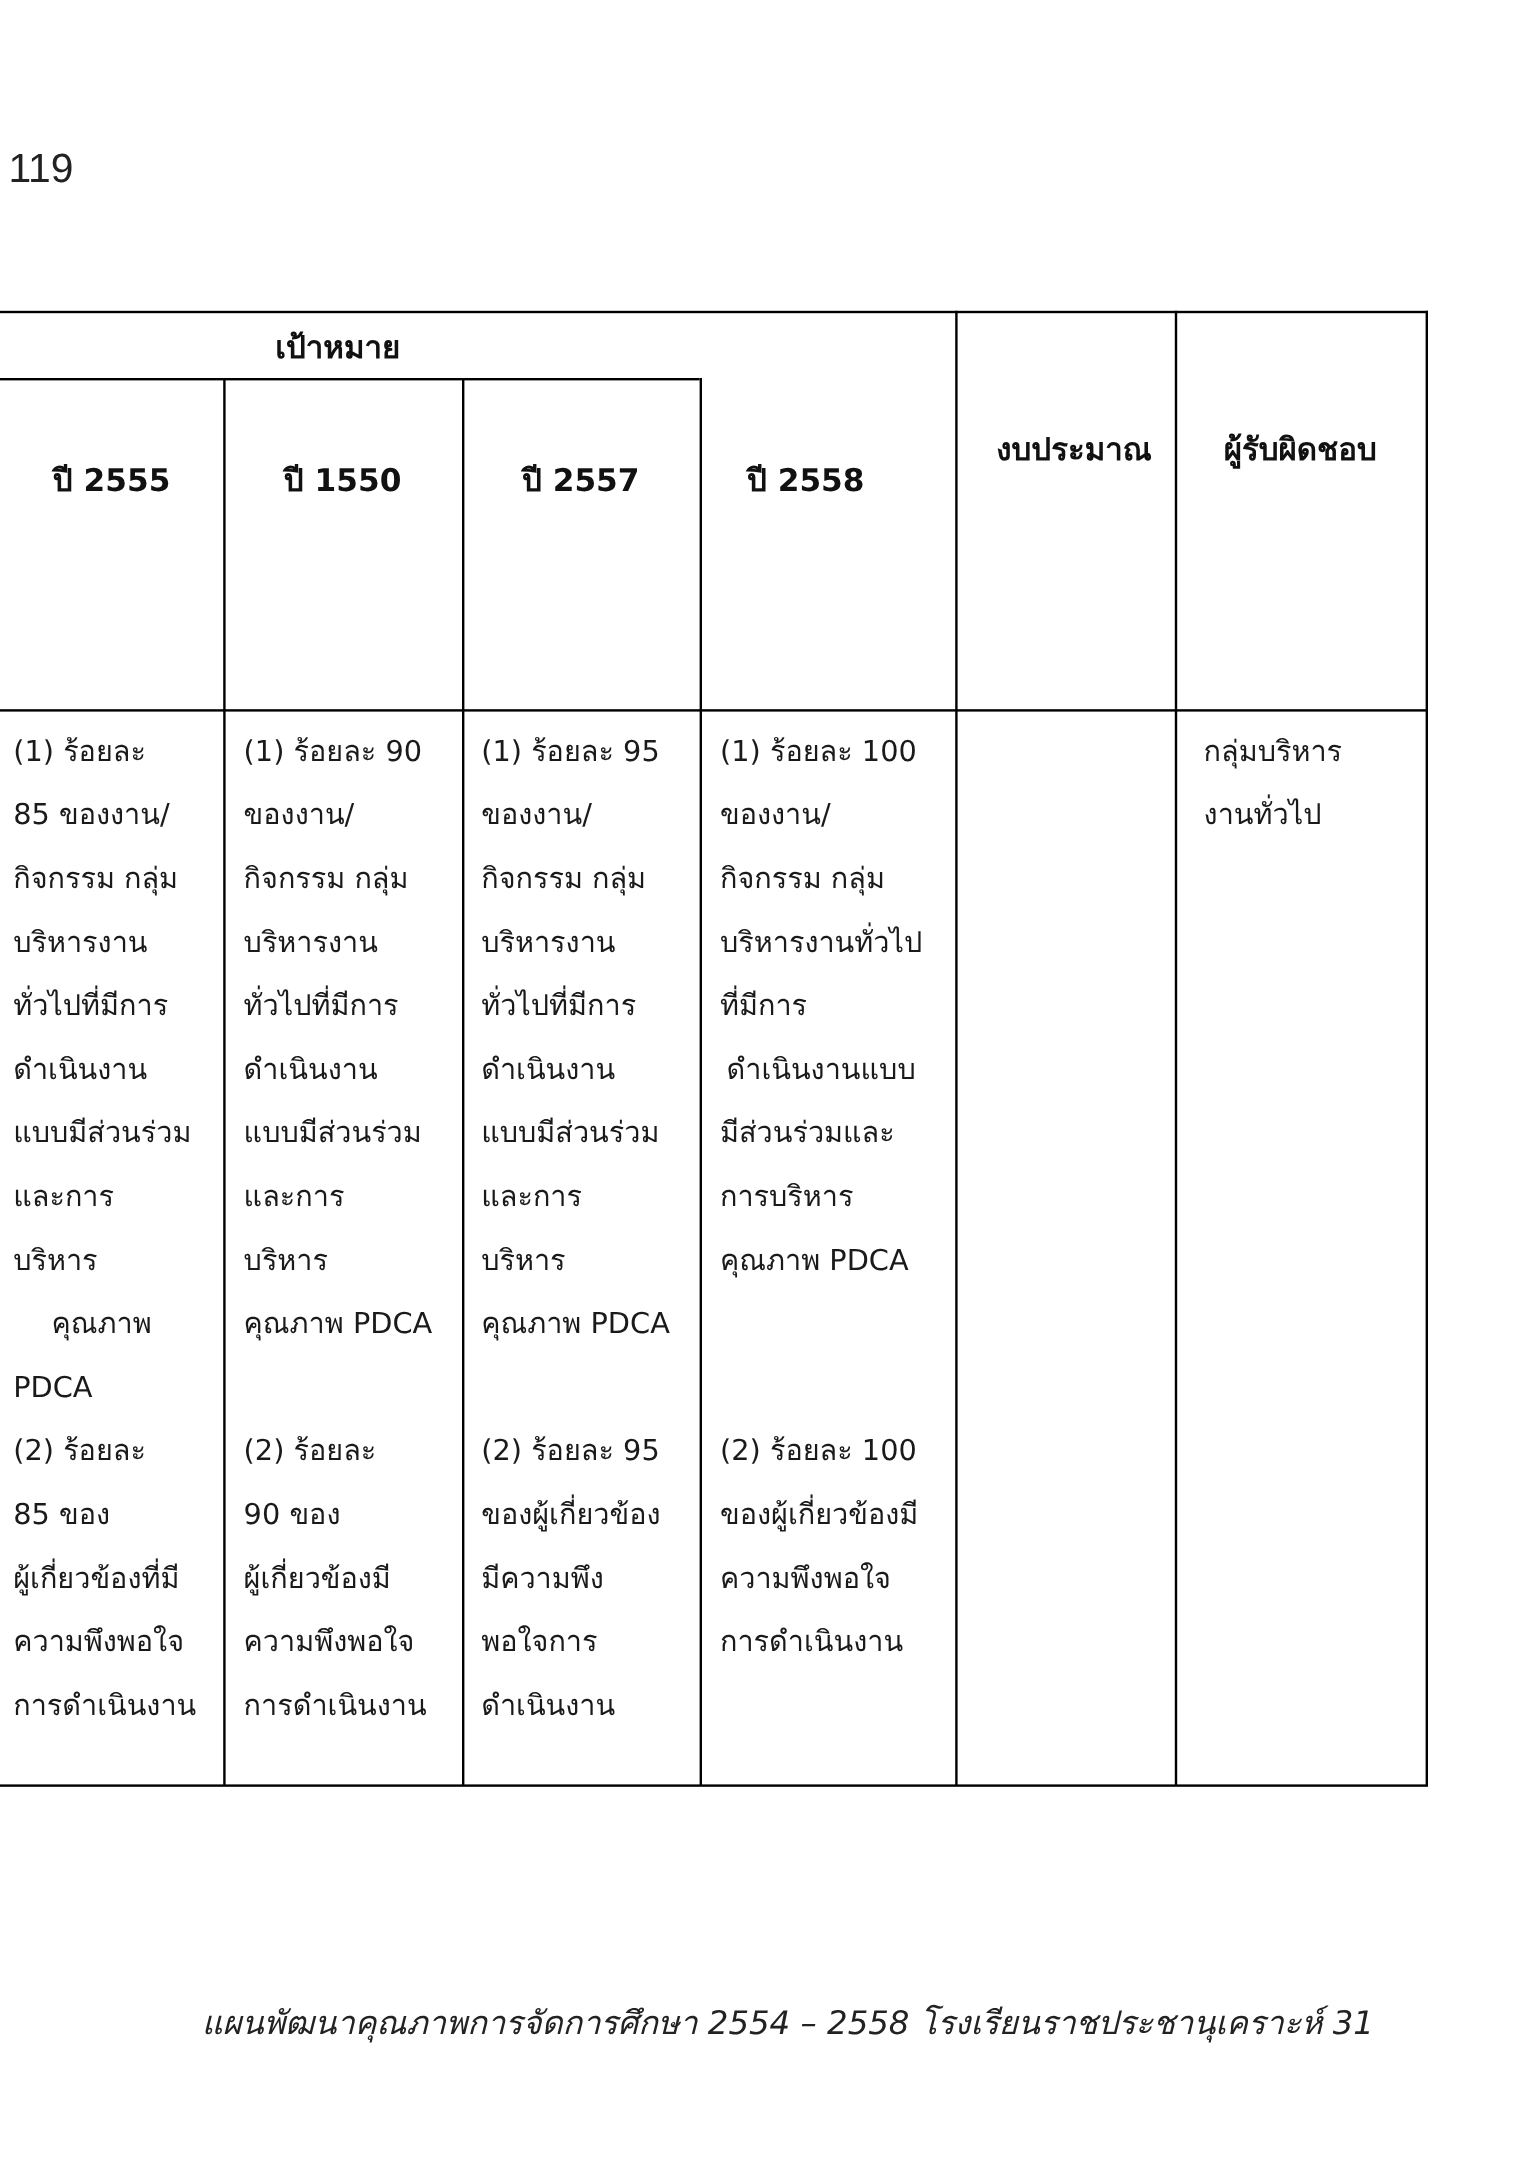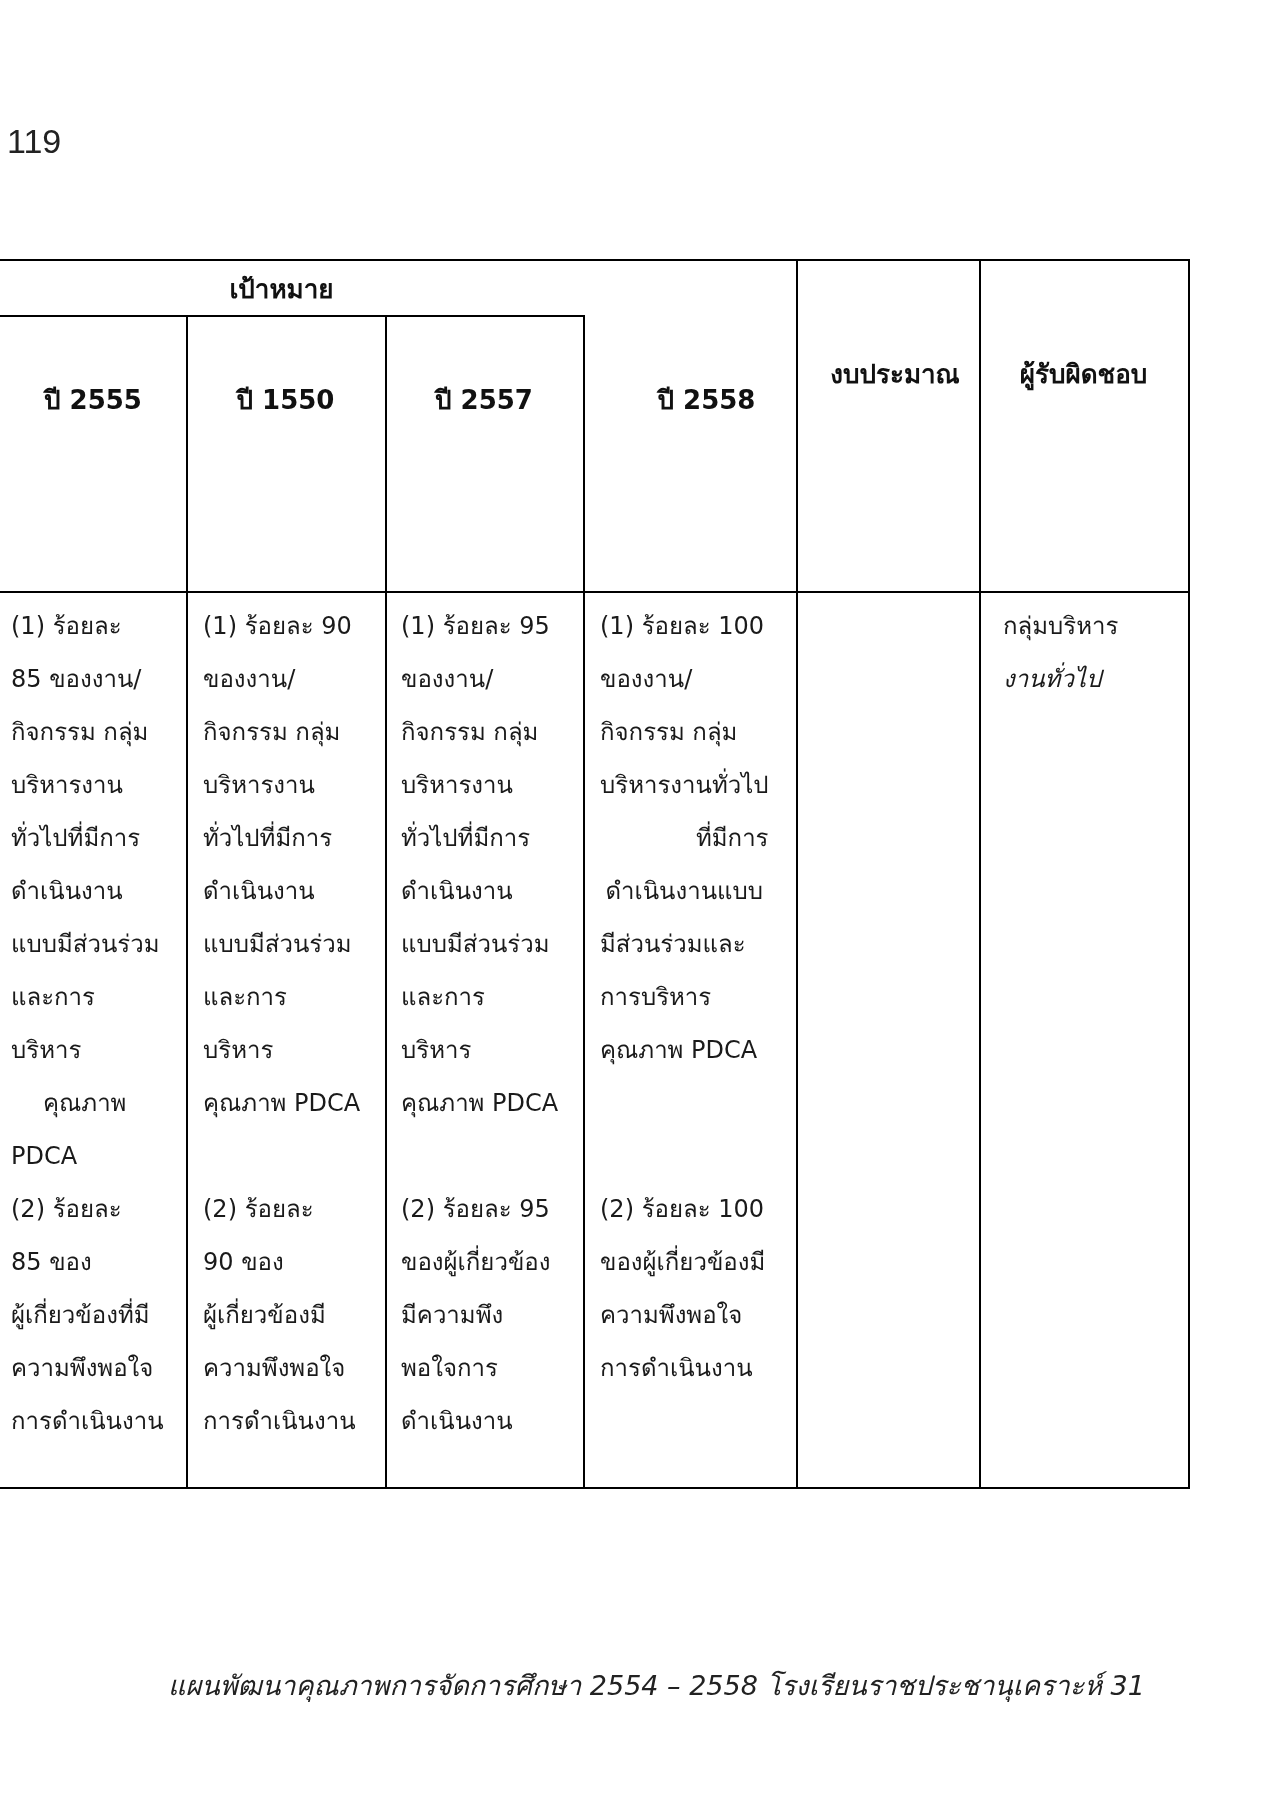--- a/index.html
+++ b/index.html
@@ -32,21 +32,21 @@
   <div class="line v" style="left:405px;top:56px;height:1173px;"></div>
   <div class="line v" style="left:603px;top:56px;height:1173px;"></div>
   <div class="line v" style="left:816px;top:0;height:1229px;"></div>
   <div class="line v" style="left:999px;top:0;height:1229px;"></div>
   <div class="line v" style="left:1208px;top:0;height:1229px;"></div>
 
   <div class="hdr" style="left:0;width:603px;top:9px;">เป้าหมาย</div>
   <div class="hdr" style="left:20px;width:186px;top:120px;font-weight:normal;"><b>ปี 2555</b></div>
   <div class="hdr" style="left:206px;width:199px;top:120px;">ปี 1550</div>
   <div class="hdr" style="left:405px;width:198px;top:120px;">ปี 2557</div>
-  <div class="hdr" style="left:638px;width:177px;top:120px;">ปี 2558</div>
+  <div class="hdr" style="left:603px;width:177px;top:120px;">ปี 2558</div>
   <div class="hdr" style="left:816px;width:198px;top:94px;">งบประมาณ</div>
   <div class="hdr" style="left:999px;width:209px;top:94px;">ผู้รับผิดชอบ</div>
 
   <div class="cell-text" style="left:31px;top:341px;" id="col0">
       <div style="height: 53px;">(1) ร้อยละ</div>
       <div style="height: 53px;">85 ของงาน/</div>
       <div style="height: 53px;">กิจกรรม กลุ่ม</div>
       <div style="height: 53px;">บริหารงาน</div>
       <div style="height: 53px;">ทั่วไปที่มีการ</div>
       <div style="height: 53px;">ดำเนินงาน</div>
@@ -95,33 +95,33 @@
       <div style="height: 53px;">ของผู้เกี่ยวข้อง</div>
       <div style="height: 53px;">มีความพึง</div>
       <div style="height: 53px;">พอใจการ</div>
       <div style="height: 53px;">ดำเนินงาน</div>
     </div>
   <div class="cell-text" style="left:620px;top:341px;" id="col3">
       <div style="height: 53px;">(1) ร้อยละ  100</div>
       <div style="height: 53px;">ของงาน/</div>
       <div style="height: 53px;">กิจกรรม กลุ่ม</div>
       <div style="height: 53px;">บริหารงานทั่วไป</div>
-      <div style="height: 53px; text-align: right;">ที่มีการ</div>
+      <div style="height: 53px;">ที่มีการ</div>
       <div style="height: 53px; text-align: center;">ดำเนินงานแบบ</div>
       <div style="height: 53px;">มีส่วนร่วมและ</div>
       <div style="height: 53px;">การบริหาร</div>
       <div style="height: 53px;">คุณภาพ PDCA</div>
       <div style="height: 53px;"></div>
       <div style="height: 53px;"></div>
       <div style="height: 53px;">(2) ร้อยละ  100</div>
       <div style="height: 53px;">ของผู้เกี่ยวข้องมี</div>
       <div style="height: 53px;">ความพึงพอใจ</div>
       <div style="height: 53px;">การดำเนินงาน</div>
       <div style="height: 53px;"></div>
     </div>
   <div class="cell-text" style="left:832px;top:341px;"></div>
   <div class="cell-text" style="left:1023px;top:341px;">
     <div>กลุ่มบริหาร</div>
-    <div style="margin-top:-0px;font-style:italic;">งานทั่วไป</div>
+    <div style="margin-top:-0px;">งานทั่วไป</div>
   </div>
 </div>
 
 <div class="footer">แผนพัฒนาคุณภาพการจัดการศึกษา 2554 – 2558 โรงเรียนราชประชานุเคราะห์ 31</div>
 
 </body></html>

